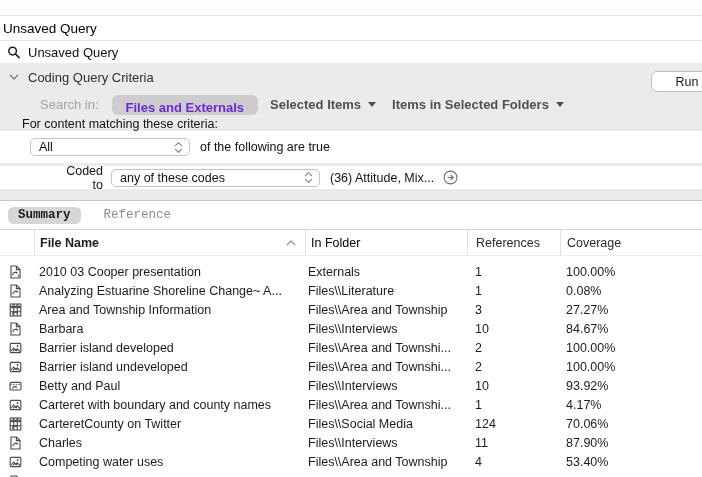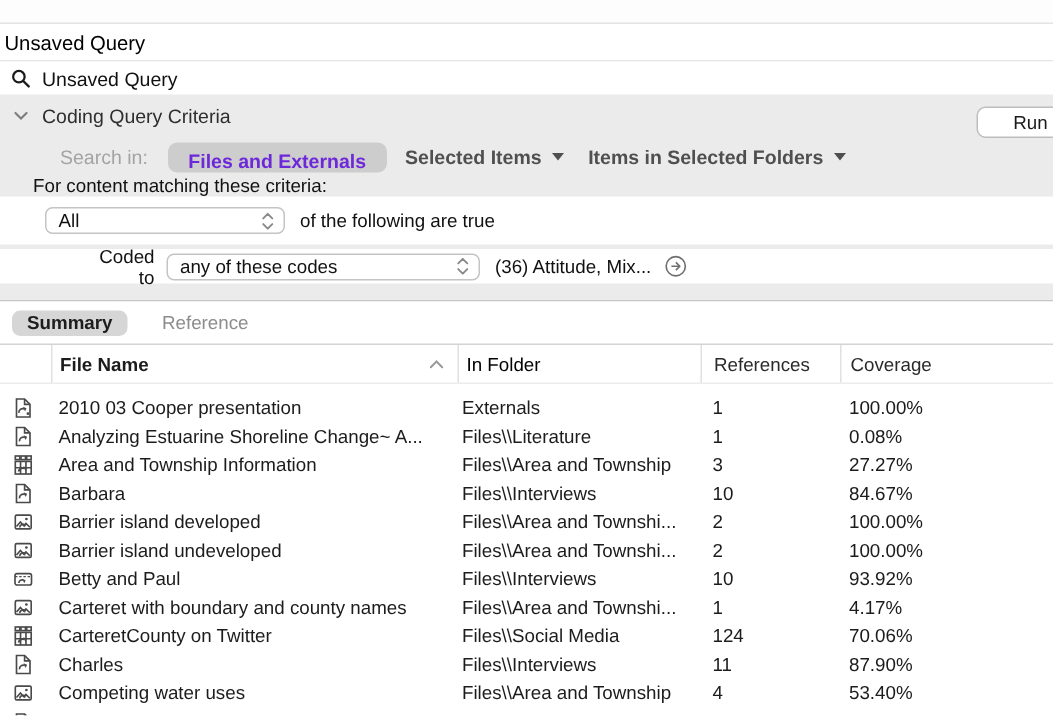--- a/index.html
+++ b/index.html
@@ -45,21 +45,21 @@
   .sel-codes{width:209px;margin-left:8px;}
   .after-select{margin-left:10px;font-size:12.5px;color:#111;}
   .coded-to{margin-left:65px;width:38px;text-align:right;font-size:12.5px;color:#111;}
   .sel-summary{margin-left:10px;font-size:12.5px;color:#111;white-space:nowrap;}
   .circle-arrow{margin-left:9px;display:flex;align-items:center;cursor:pointer;}
 
   .div-strong{height:1px;background:#c7c7c7;}
   .div-mid{height:1px;background:#d4d4d4;}
 
   .tabbar{height:28px;background:#fff;display:flex;align-items:center;gap:13px;padding-left:8px;}
-  .tab{font-size:12.5px;border:none;background:transparent;font-family:Liberation Sans, sans-serif;cursor:pointer;padding:0 10px;height:17px;display:flex;align-items:center;border-radius:5.5px;color:#8c8c8c;}
+  .tab{font-size:12.5px;border:none;background:transparent;font-family:Liberation Mono, monospace;cursor:pointer;padding:0 10px;height:17px;display:flex;align-items:center;border-radius:5.5px;color:#8c8c8c;}
   .tab.selected{background:#d6d6d6;color:#1d1d1d;font-weight:bold;}
 
   .thead{height:26px;box-sizing:border-box;display:flex;align-items:stretch;border-bottom:1px solid #ececec;font-size:12.5px;background:#fff;}
   .hc{display:flex;align-items:center;box-sizing:border-box;}
   .col-gutter{width:34px;flex:none;}
   .col-name{width:271px;flex:none;align-items:center;}
   .col-folder{width:162px;flex:none;}
   .col-refs{width:93px;flex:none;}
   .col-cov{flex:1;}
   .thead .col-name{border-left:1px solid #e0e0e0;padding-left:5px;font-weight:bold;color:#1c1c1c;justify-content:space-between;padding-right:7px;}

